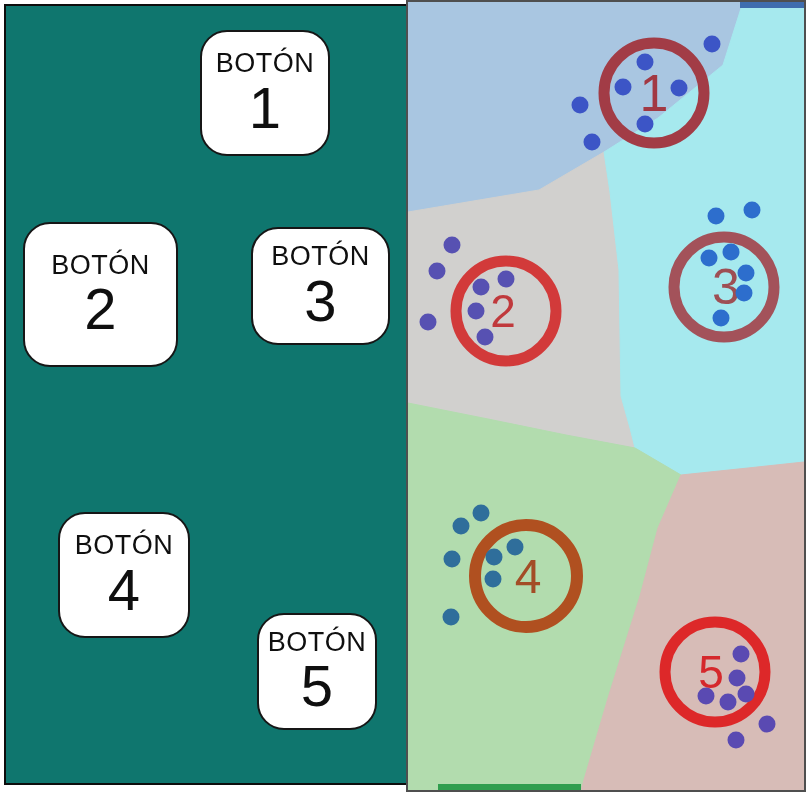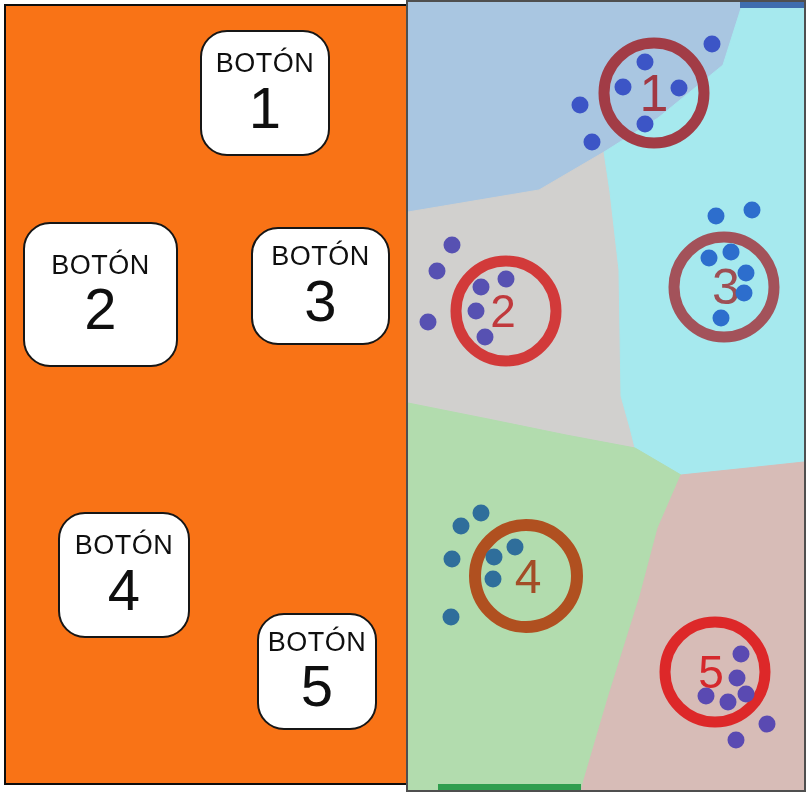--- a/index.html
+++ b/index.html
@@ -3,21 +3,21 @@
 <meta charset="utf-8">
 <style>
   html,body{margin:0;padding:0;}
   body{
     width:808px;height:800px;position:relative;background:#ffffff;
     font-family:"Liberation Sans",sans-serif;overflow:hidden;
   }
   
   #left-panel{
     position:absolute;left:4px;top:4px;width:451px;height:781px;
-    border:2px solid #0d0d0d;background:#f97316;box-sizing:border-box;
+    border:2px solid #0d0d0d;background:#0f766e;box-sizing:border-box;
   }
   .btn{
     position:absolute;background:#ffffff;border:2px solid #161616;
     border-radius:27px;display:flex;flex-direction:column;
     align-items:center;justify-content:center;color:#0f0f0f;
     box-sizing:border-box;cursor:pointer;
   }
   .btn .btn-label{font-size:27px;line-height:1.1;letter-spacing:0.5px;}
   .btn .btn-number{font-size:58px;line-height:1.0;}
   .btn-1{left:194px;top:24px;width:130px;height:126px;}

